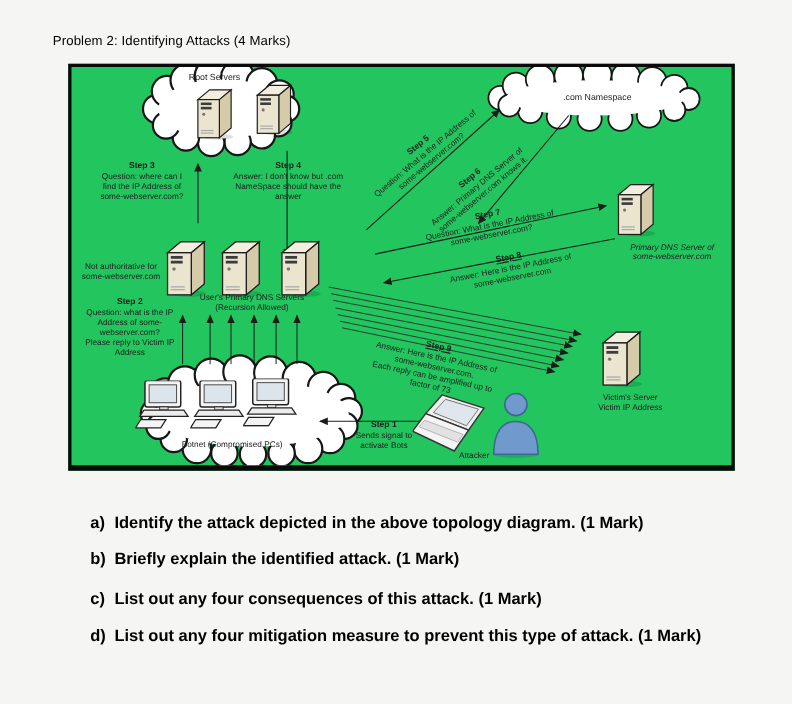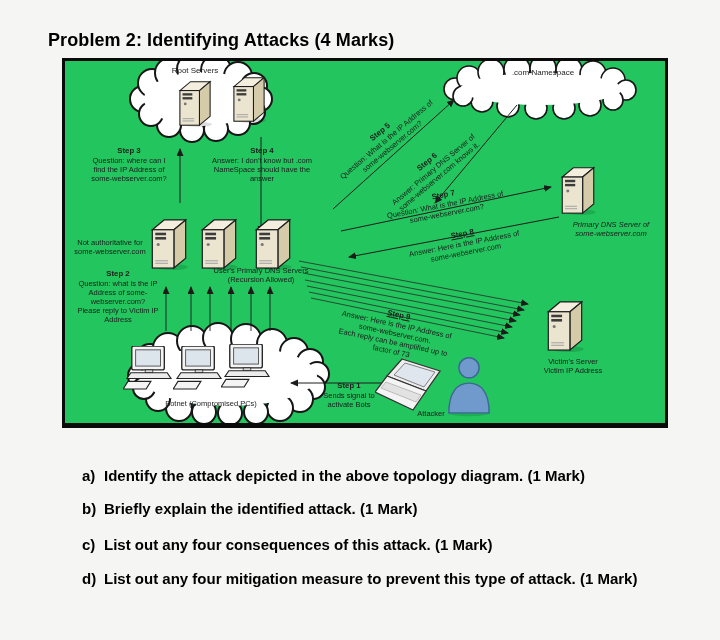--- a/index.html
+++ b/index.html
@@ -4,21 +4,21 @@
 <style>
   html,body { margin:0; padding:0; }
   body {
     width:720px; height:640px; position:relative;
     background:#f5f5f4;
     font-family:"Liberation Sans", sans-serif;
     color:#000;
   }
   .title {
     position:absolute; left:48px; top:30px; margin:0;
-    font-size:18px; font-weight:bold; letter-spacing:0.1px;
+    font-size:12px; font-weight:normal; letter-spacing:0.1px;
   }
   .diagram {
     position:absolute; left:62px; top:58px;
     width:600px; height:362px;
     background:#22c55e;
     border:3px solid #0a0a0a; border-bottom-width:5px;
   }
   .diagram svg { position:absolute; left:0; top:0; width:600px; height:362px; }
   .cloud circle { fill:#fff; stroke:#161616; }
   .cloud .mask { fill:#fff; stroke:none; }
@@ -170,21 +170,21 @@
     <use href="#sym-pc" x="58" y="285" width="52" height="44"></use>
     <use href="#sym-pc" x="108" y="285" width="52" height="44"></use>
     <use href="#sym-pc" x="156" y="283" width="52" height="44"></use>
     <use href="#sym-laptop" x="310" y="297" width="74" height="54"></use>
     <use href="#sym-person" x="380" y="294" width="48" height="62"></use>
   </svg>
 
   <div class="lbl" style="left:130px; top:10px; transform:translate(-50%,-50%); font-size:8px;">
     <div>Root Servers</div>
   </div>
-  <div class="lbl" style="left:478px; top:12px; transform:translate(-50%,-50%); font-size:8px;text-align:right;">
+  <div class="lbl" style="left:478px; top:28px; transform:translate(-50%,-50%); font-size:8px;text-align:right;">
     <div>.com Namespace</div>
   </div>
 
   <div class="lbl" style="left:64px; top:103px; transform:translate(-50%,-50%);">
     <div class="st">Step 3</div>
     <div>Question: where can I</div>
     <div>find the IP Address of</div>
     <div>some-webserver.com?</div>
   </div>
 
@@ -193,21 +193,21 @@
     <div>Answer: I don't know but .com</div>
     <div>NameSpace should have the</div>
     <div>answer</div>
   </div>
 
   <div class="lbl" style="left:45px; top:186px; transform:translate(-50%,-50%);">
     <div>Not authoritative for</div>
     <div>some-webserver.com</div>
   </div>
 
-  <div class="lbl" style="left:164px; top:214px; transform:translate(-50%,-50%);margin-left:32px;">
+  <div class="lbl" style="left:164px; top:214px; transform:translate(-50%,-50%);">
     <div>User's Primary DNS Servers</div>
     <div>(Recursion Allowed)</div>
   </div>
 
   <div class="lbl" style="left:53px; top:236px; transform:translate(-50%,-50%);">
     <div class="st">Step 2</div>
     <div>Question: what is the IP</div>
     <div>Address of some-</div>
     <div>webserver.com?</div>
     <div>Please reply to Victim IP</div>

